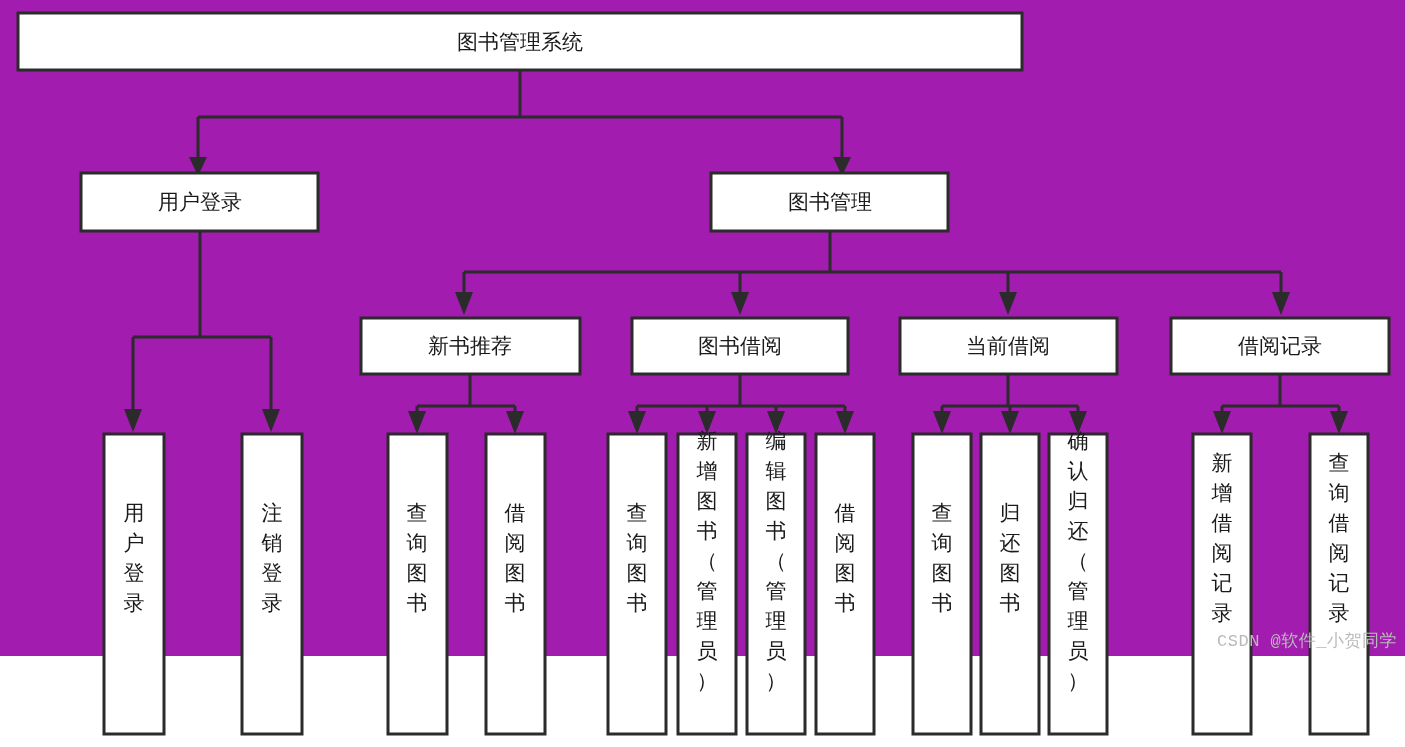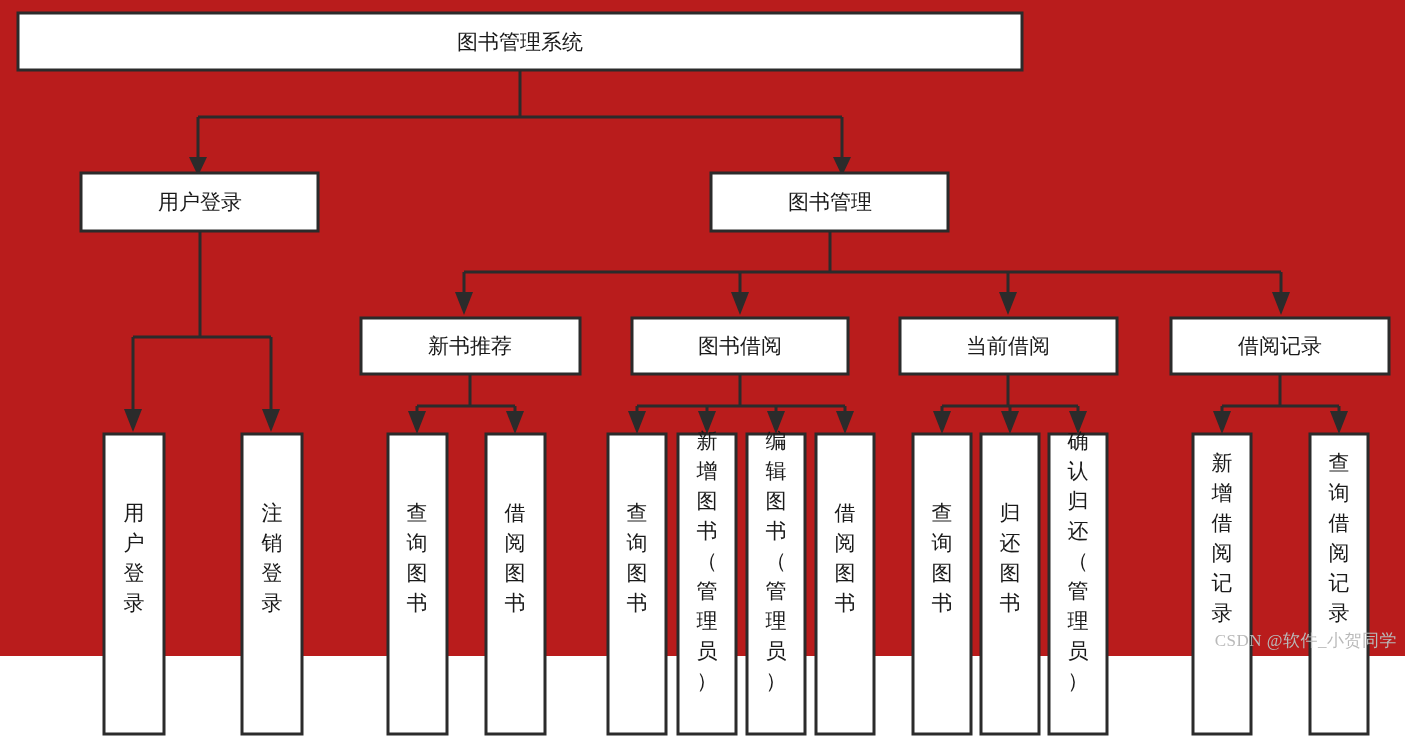--- a/index.html
+++ b/index.html
@@ -2,21 +2,21 @@
 <html><head>
 <meta charset="utf-8">
 <title>图书管理系统 功能结构图</title>
 <style>
   html,body{margin:0;padding:0;background:#ffffff;}
   body{
     width:1405px;height:747px;
     font-family:"DejaVu Sans","Liberation Sans",sans-serif;
     overflow:hidden;
   }
-  #diagram-root{position:relative;width:1405px;height:656px;background:#b91c1c;}
+  #diagram-root{position:relative;width:1405px;height:656px;background:#a21caf;}
   svg#tree-svg{position:absolute;left:0;top:0;width:1405px;height:747px;display:block;}
   .node-box{
     fill:#ffffff;
     stroke:#2b2b2b;
     stroke-width:3;
   }
   .connector{
     fill:none;
     stroke:#2b2b2b;
     stroke-width:3;
@@ -33,21 +33,21 @@
   .node-label-v{
     font-family:"DejaVu Sans","Liberation Sans",sans-serif;
     font-size:21px;
     fill:#1a1a1a;
     text-anchor:middle;
   }
   .watermark{
     position:absolute;
     right:8px;
     bottom:4px;
-    font-family:Liberation Serif, serif;
+    font-family:Liberation Mono, monospace;
     font-size:17px;
     color:#b9b9b9;
     white-space:nowrap;
     letter-spacing:0.5px;
     user-select:none;
   }
 </style>
 </head>
 <body>
 

